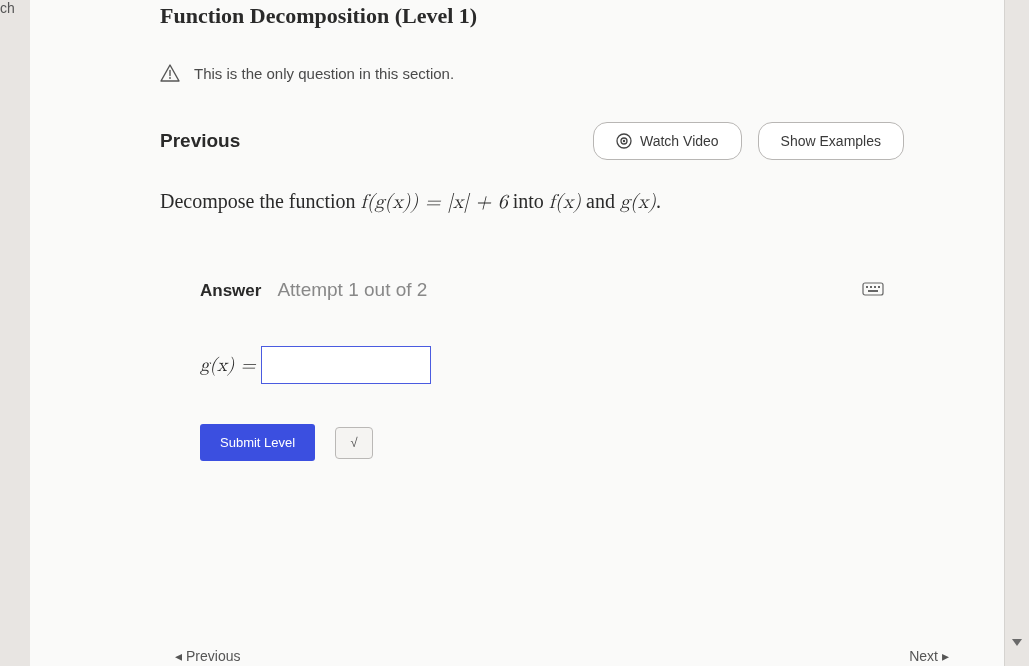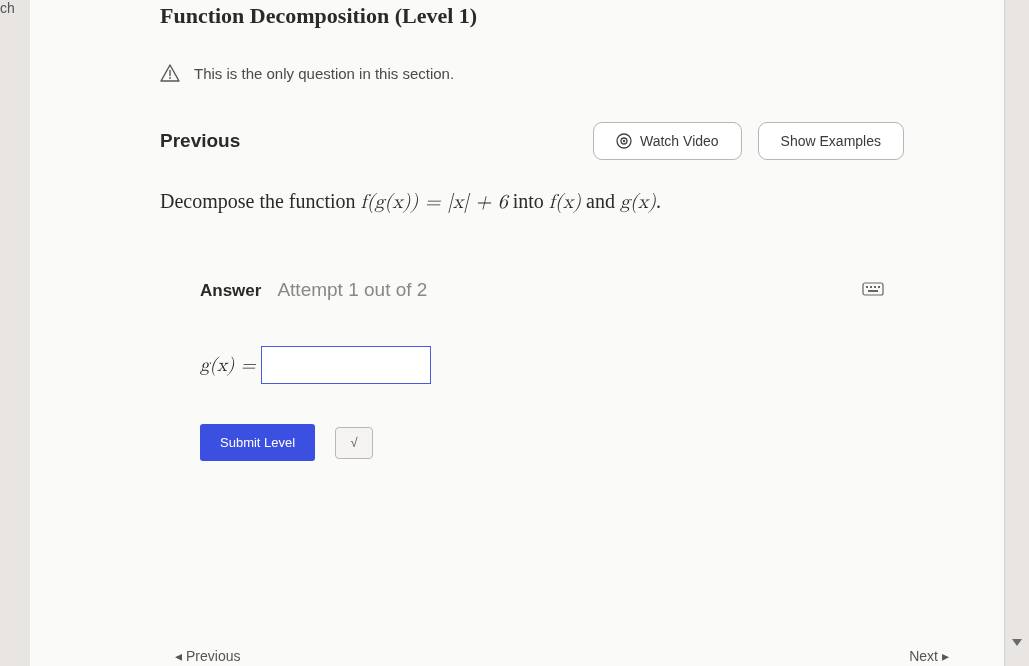--- a/index.html
+++ b/index.html
@@ -72,21 +72,21 @@
     .header-buttons {
       display: flex;
       gap: 16px;
     }
     .outline-button {
       background: #fff;
       border: 1px solid #b8b6b4;
       color: #3a3a3a;
       padding: 10px 22px;
       font-size: 14px;
-      border-radius: 9px;
+      border-radius: 14px;
       cursor: pointer;
       display: inline-flex;
       align-items: center;
       gap: 8px;
     }
     .play-icon {
       width: 16px;
       height: 16px;
       display: inline-flex;
       align-items: center;

